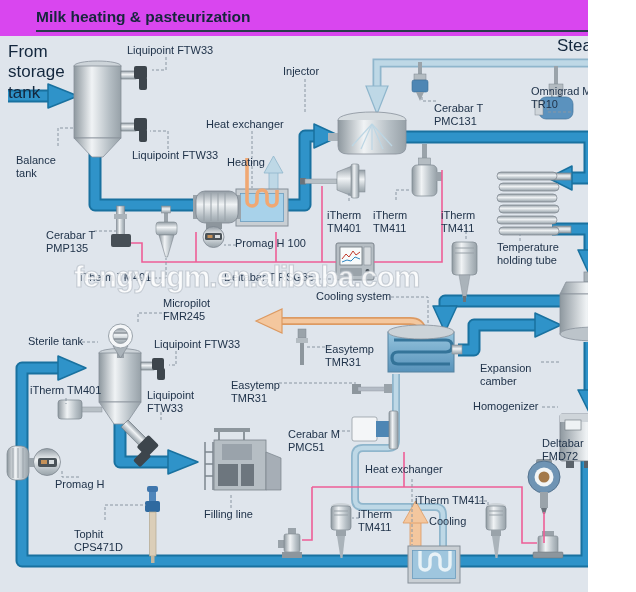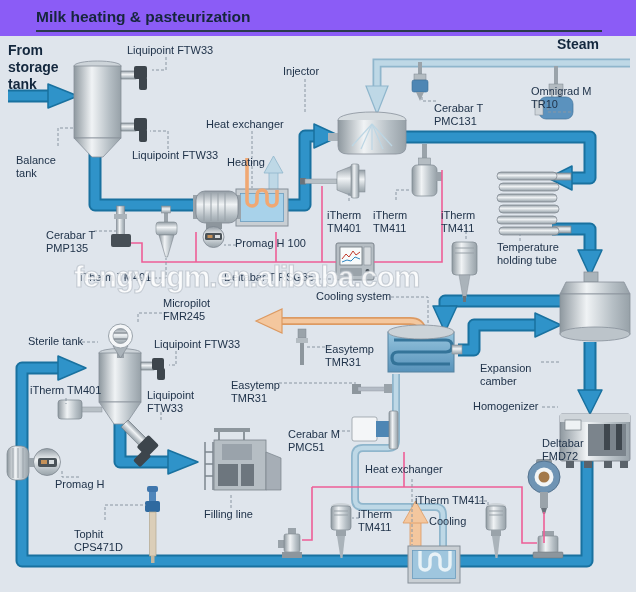--- a/index.html
+++ b/index.html
@@ -1,22 +1,22 @@
 <!DOCTYPE html>
 <html><head>
 <meta charset="utf-8">
 <style>
   html,body{margin:0;padding:0;background:#fff;}
-  .stage{position:relative;width:636px;height:592px;background:#8b5cf6;
+  .stage{position:relative;width:588px;height:592px;background:#d946ef;
          font-family:"Liberation Sans",sans-serif;overflow:hidden;}
   .panel{position:absolute;left:0;top:36px;width:636px;height:556px;background:#dfe5ec;}
   .title{position:absolute;left:36px;top:8px;font-size:15.5px;font-weight:bold;color:#16263c;}
   .title-rule{position:absolute;left:36px;top:30px;width:566px;height:2px;background:#2a3a4c;}
   .lbl{position:absolute;font-size:11px;line-height:1.2;color:#20334a;white-space:pre-line;}
-  .b{font-weight:bold;font-size:14px;color:#13273d;}
+  .b{font-weight:normal;font-size:17px;color:#13273d;}
   .ctr{text-align:left;margin-top:8px;}
   svg{position:absolute;left:0;top:0;}
   .watermark{position:absolute;left:74px;top:260px;font-size:30px;font-weight:bold;
      letter-spacing:-1px;color:rgba(255,255,255,0.72);
      -webkit-text-stroke:1.2px rgba(165,175,185,0.55);
      text-shadow:0 0 2px rgba(255,255,255,0.5);white-space:nowrap;}
 </style>
 </head>
 <body>
 

